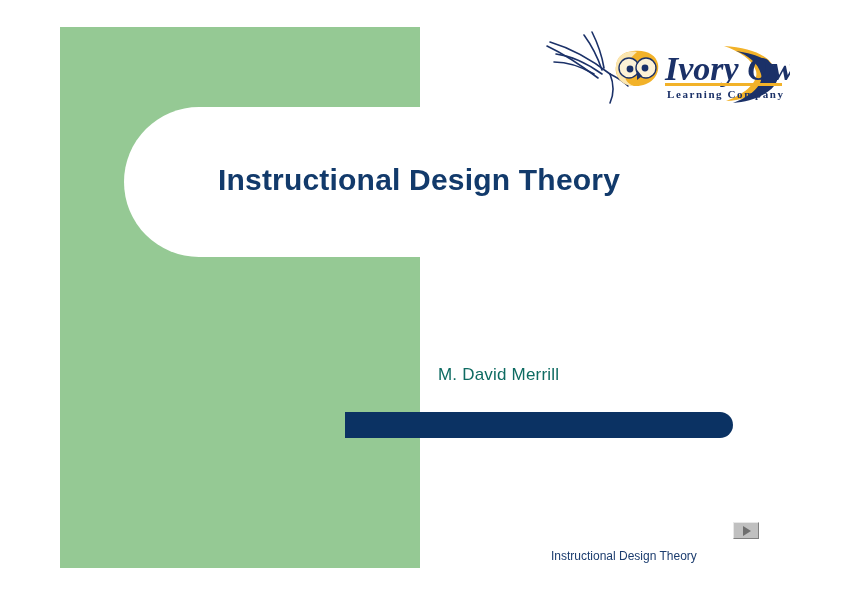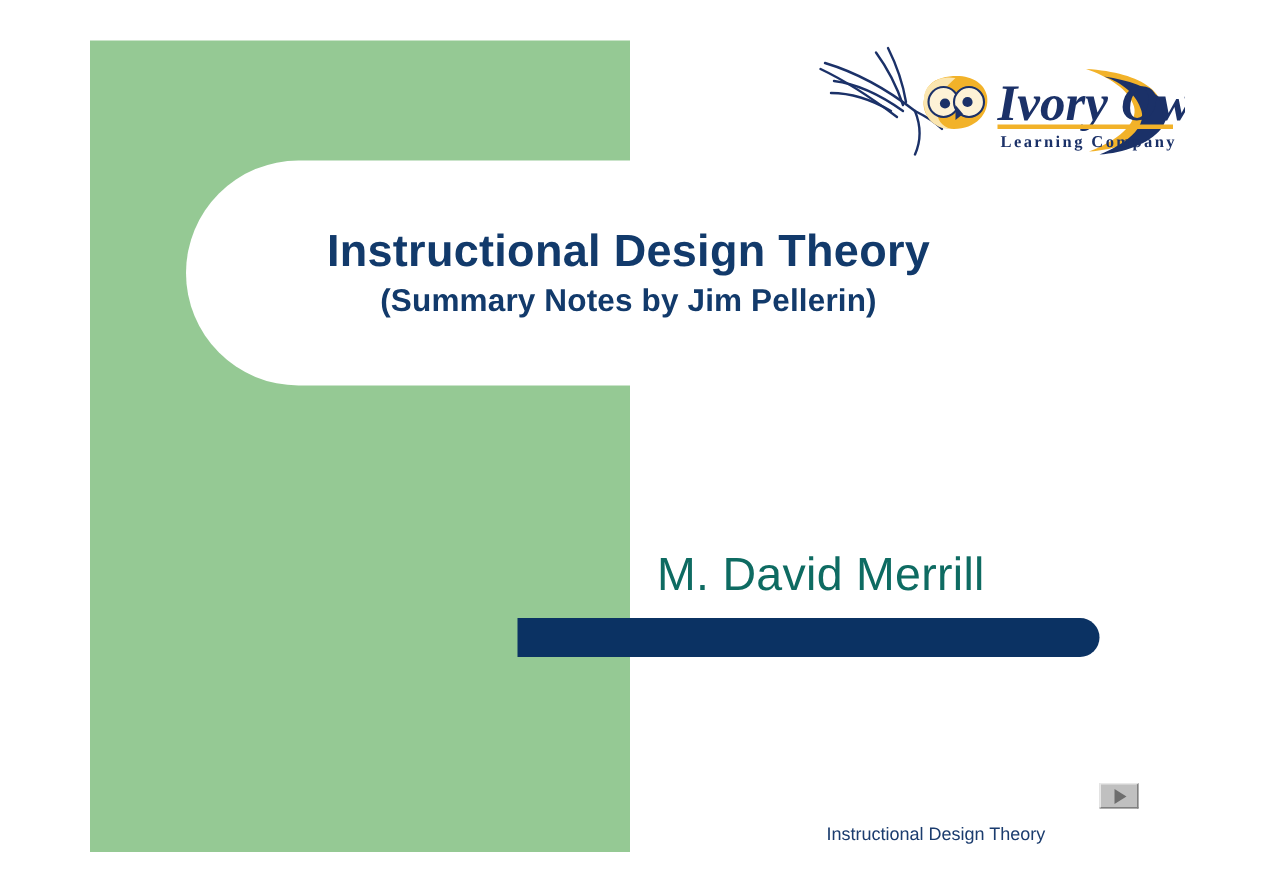--- a/index.html
+++ b/index.html
@@ -74,21 +74,21 @@
     line-height: 1.1;
     white-space: nowrap;
     margin: 0;
   }
 
   
   #author {
     position: absolute;
     left: 438px;
     top: 365px;
-    font-size: 31px;
+    font-size: 17px;
     color: #0E6B62;
     letter-spacing: 0.2px;
     white-space: nowrap;
   }
 
   
   #accent-bar {
     position: absolute;
     left: 345px;
     top: 412px;
@@ -196,21 +196,20 @@
       <path d="M97 44 L 102 50 L 97 54 Z" fill="#1B3168"></path>
 
       <text x="125" y="54" font-family="'Liberation Serif', serif" font-size="34" font-weight="bold" font-style="italic" fill="#1B3168" letter-spacing="0">Ivory Owl</text>
       <rect x="125" y="57" width="117" height="3" fill="#F2B229"></rect>
       <text x="127" y="72" font-family="'Liberation Serif', serif" font-size="11" font-weight="bold" fill="#1B3168" letter-spacing="1.6">Learning Company</text>
     </svg>
   </div>
 
   <div id="title-block">
     <div id="main-title">Instructional Design Theory</div>
-    <div id="sub-title">(Summary Notes by Jim Pellerin)</div>
   </div>
 
   <div id="author">M. David Merrill</div>
 
   <div id="accent-bar"></div>
 
 
   <div id="footer-text">Instructional Design Theory</div>
 
   <div id="next-button">

